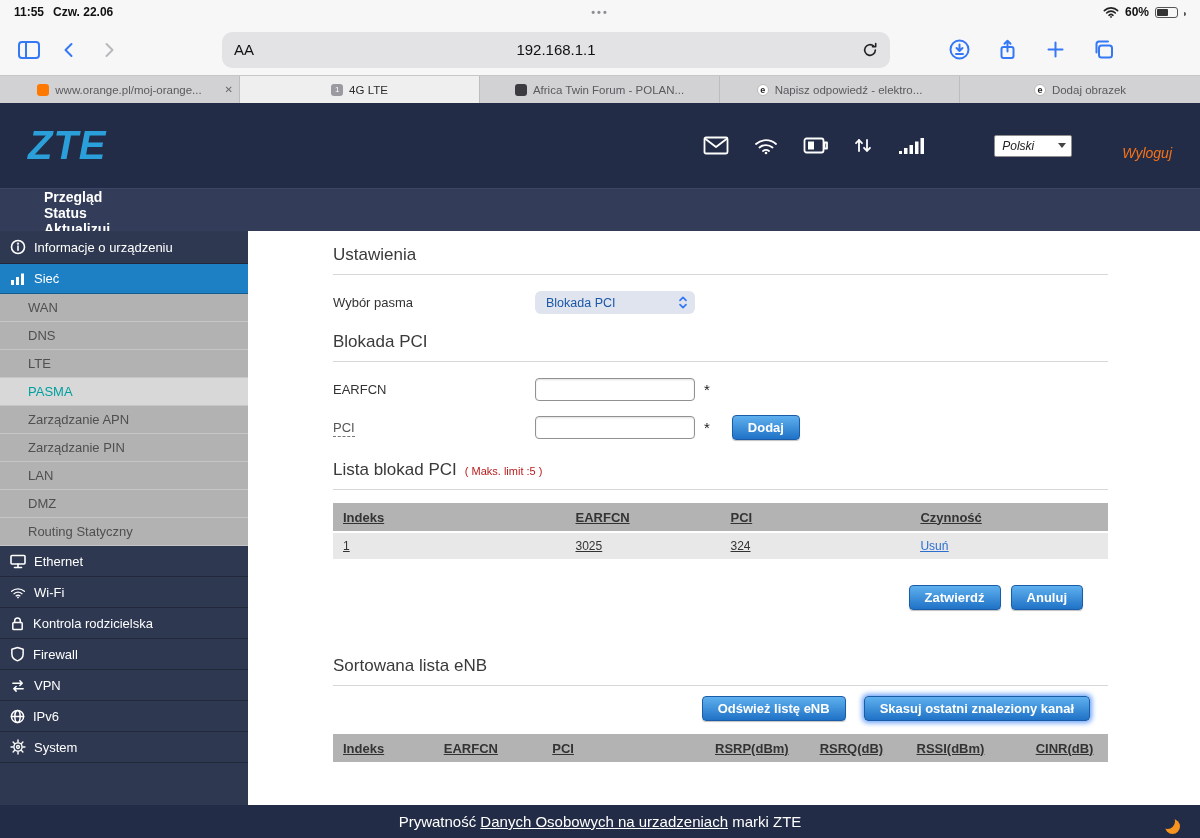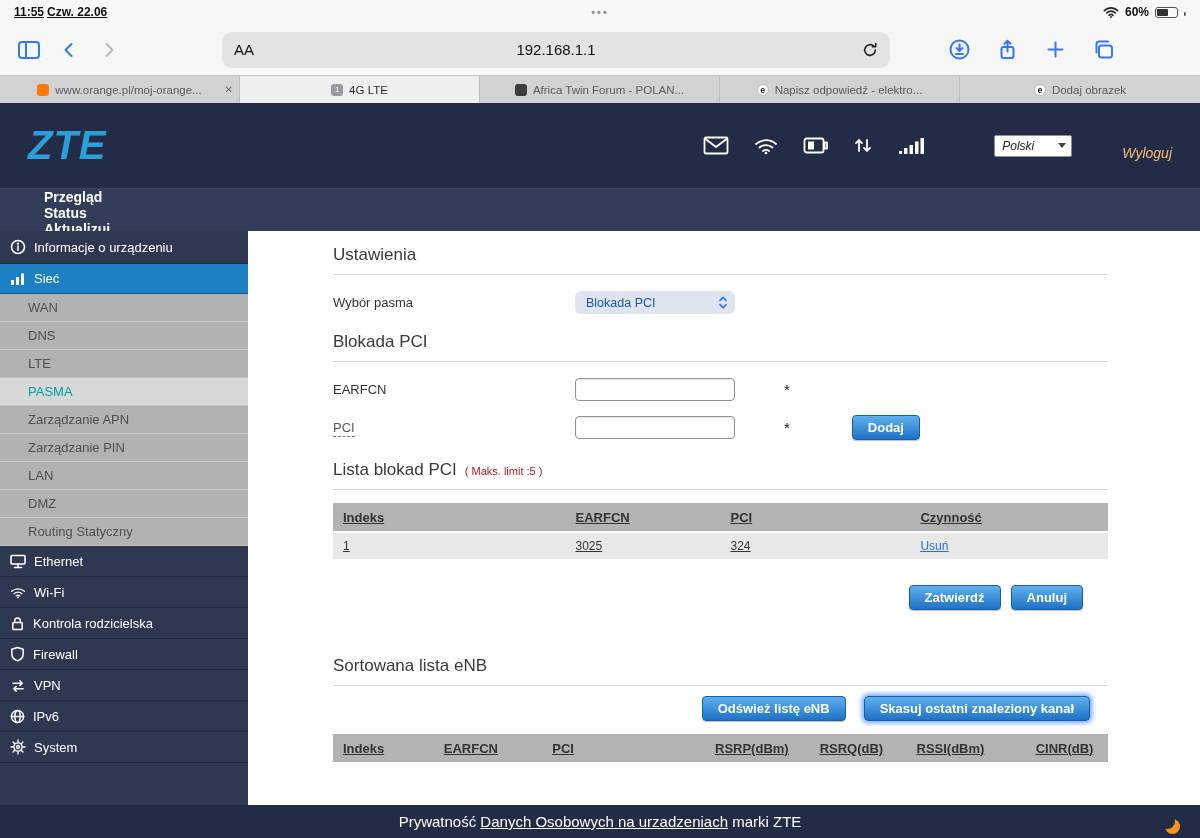--- a/index.html
+++ b/index.html
@@ -2,21 +2,21 @@
 <html><head>
 <meta charset="utf-8">
 <style>
   * { margin:0; padding:0; box-sizing:border-box; }
   html,body { width:1200px; height:838px; }
   body { font-family:"Liberation Sans","DejaVu Sans",sans-serif; background:#fff; overflow:hidden; }
   .screen { width:1200px; height:838px; display:flex; flex-direction:column; position:relative; }
 
   
   .statusbar { height:24px; background:#f7f7f8; display:flex; align-items:center; padding:0 14px; font-size:12px; font-weight:bold; color:#111; }
-  .sb-left { display:flex; gap:3px; width:300px;text-decoration:underline; }
+  .sb-left { display:flex; gap:9px; width:300px; }
   .sb-center { flex:1; text-align:center; color:#8e8e93; font-size:11px; letter-spacing:2px; }
   .sb-right { width:300px; display:flex; justify-content:flex-end; align-items:center; gap:6px; }
   .batt { width:23px; height:11px; border:1px solid #555; border-radius:3px; padding:1px; display:flex; }
   .batt-fill { width:60%; background:#333; border-radius:1px; }
   .batt-tip { width:2px; height:4px; background:#555; border-radius:0 2px 2px 0; margin-top:4px; }
 
   
   .toolbar { height:51px; background:#f7f7f8; display:flex; align-items:center; padding:0 16px; gap:14px; }
   .tb-icon { width:26px; height:24px; display:flex; align-items:center; justify-content:center; cursor:pointer; }
   .tb-icon svg { stroke:#3478f6; fill:none; stroke-width:2; stroke-linecap:round; stroke-linejoin:round; }
@@ -41,42 +41,42 @@
   .tab-close { position:absolute; right:6px; top:0; bottom:0; display:flex; align-items:center; font-size:10px; color:#6a6a6e; cursor:pointer; }
 
   
   .zheader { height:85px; background:#232c46; display:flex; align-items:center; padding:0 28px;font-style:italic; }
   .zte-logo { font-size:40px; font-weight:bold; color:#2b9fd9; letter-spacing:1px; }
   .zh-right { margin-left:auto; display:flex; align-items:center; gap:24px; }
   .zh-icon { display:flex; align-items:flex-end; }
   .zh-icon svg { stroke:#fff; fill:none; stroke-width:1.8; stroke-linecap:round; stroke-linejoin:round; }
   .lang-select { background:#fff; border:1px solid #8e8e8e; border-radius:2px; height:22px; min-width:78px; display:flex; align-items:center; justify-content:space-between; font-size:12px; color:#222; padding:0 5px 0 7px; margin-left:44px; cursor:pointer; }
   .lang-caret { width:0; height:0; border-left:4px solid transparent; border-right:4px solid transparent; border-top:5px solid #444; }
-  .logout { color:#fdba74; font-size:14px; margin-left:26px; cursor:pointer;margin-top:15px; }
+  .logout { color:#f97316; font-size:14px; margin-left:26px; cursor:pointer;margin-top:15px; }
 
   
   .znav { height:43px; background:#333d59; display:flex; align-items:stretch; padding-left:18px; border-top:1px solid #3d4763;flex-direction:column; }
   .znav-item { display:flex; align-items:center; padding:0 26px; color:#fff; font-size:14px; font-weight:bold; cursor:pointer; }
   .znav-item.active { background:#2e86c8; }
   .znav-sep { width:1px; height:14px; background:rgba(255,255,255,.25); align-self:center; }
 
   
   .bodyrow { height:574px; display:flex; }
   .sidebar { width:248px; background:#2e3850; flex:0 0 auto; }
   .side-row { height:33px; display:flex; align-items:center; gap:8px; padding-left:10px; color:#fff; font-size:13px; border-bottom:1px solid rgba(0,0,0,.28); cursor:pointer; }
   .side-row svg { stroke:#fff; fill:none; stroke-width:1.6; stroke-linecap:round; stroke-linejoin:round; flex:0 0 auto; }
   .side-row.net-active { background:#1d80c4; height:30px; }
   .sub-row { height:28px; display:flex; align-items:center; padding-left:28px; background:#b2b2b2; color:#4f4f4f; font-size:13px; border-bottom:1px solid #c6c6c6; cursor:pointer; }
   .sub-row.active { background:#d8d8d8; color:#00a0a0; }
 
   .content { flex:1; background:#fff; padding:14px 92px 0 85px; overflow:hidden; }
   .section-h { font-size:17px; font-weight:400; color:#3a3a3a; margin-bottom:9px; }
   .hint-small { font-size:11px; font-weight:400; color:#b91c1c; margin-left:8px; }
   .divider { border:0; border-top:1px solid #d8d8d8; }
-  .form-row { display:flex; align-items:center; margin:16px 0 18px;gap:40px; }
+  .form-row { display:flex; align-items:center; margin:16px 0 18px; }
   .form-label { width:202px; font-size:13px; color:#333; }
   .dashed { border-bottom:1px dashed #777; color:#555; padding-bottom:1px; }
   .band-select { width:160px; height:23px; background:#dfe4ee; border-radius:6px; display:flex; align-items:center; justify-content:space-between; padding:0 7px 0 11px; font-size:12.5px; color:#1b57a8; cursor:pointer; }
   .band-select svg { stroke:#3478f6; fill:none; stroke-width:1.7; stroke-linecap:round; stroke-linejoin:round; }
   .text-input { width:160px; height:23px; border:1px solid #919191; border-radius:4px; box-shadow:inset 0 1px 2px rgba(0,0,0,.12); font-size:13px; padding:0 6px; background:#fff; }
   .req { margin-left:9px; font-size:15px; color:#222; }
   .btn { background:linear-gradient(#5fb0ee,#1f72c6); border:1px solid #1a5ca8; color:#fff; font-weight:bold; font-size:13px; border-radius:4px; height:25px; padding:0 15px; cursor:pointer; box-shadow:0 1px 1px rgba(0,0,0,.25); font-family:inherit; }
   .btn.glow { box-shadow:0 0 5px 2px rgba(47,124,246,.7); }
   .btn-dodaj { margin-left:22px; }
   .btn-row { display:flex; justify-content:flex-end; gap:10px; margin:26px 25px 0 0; }

